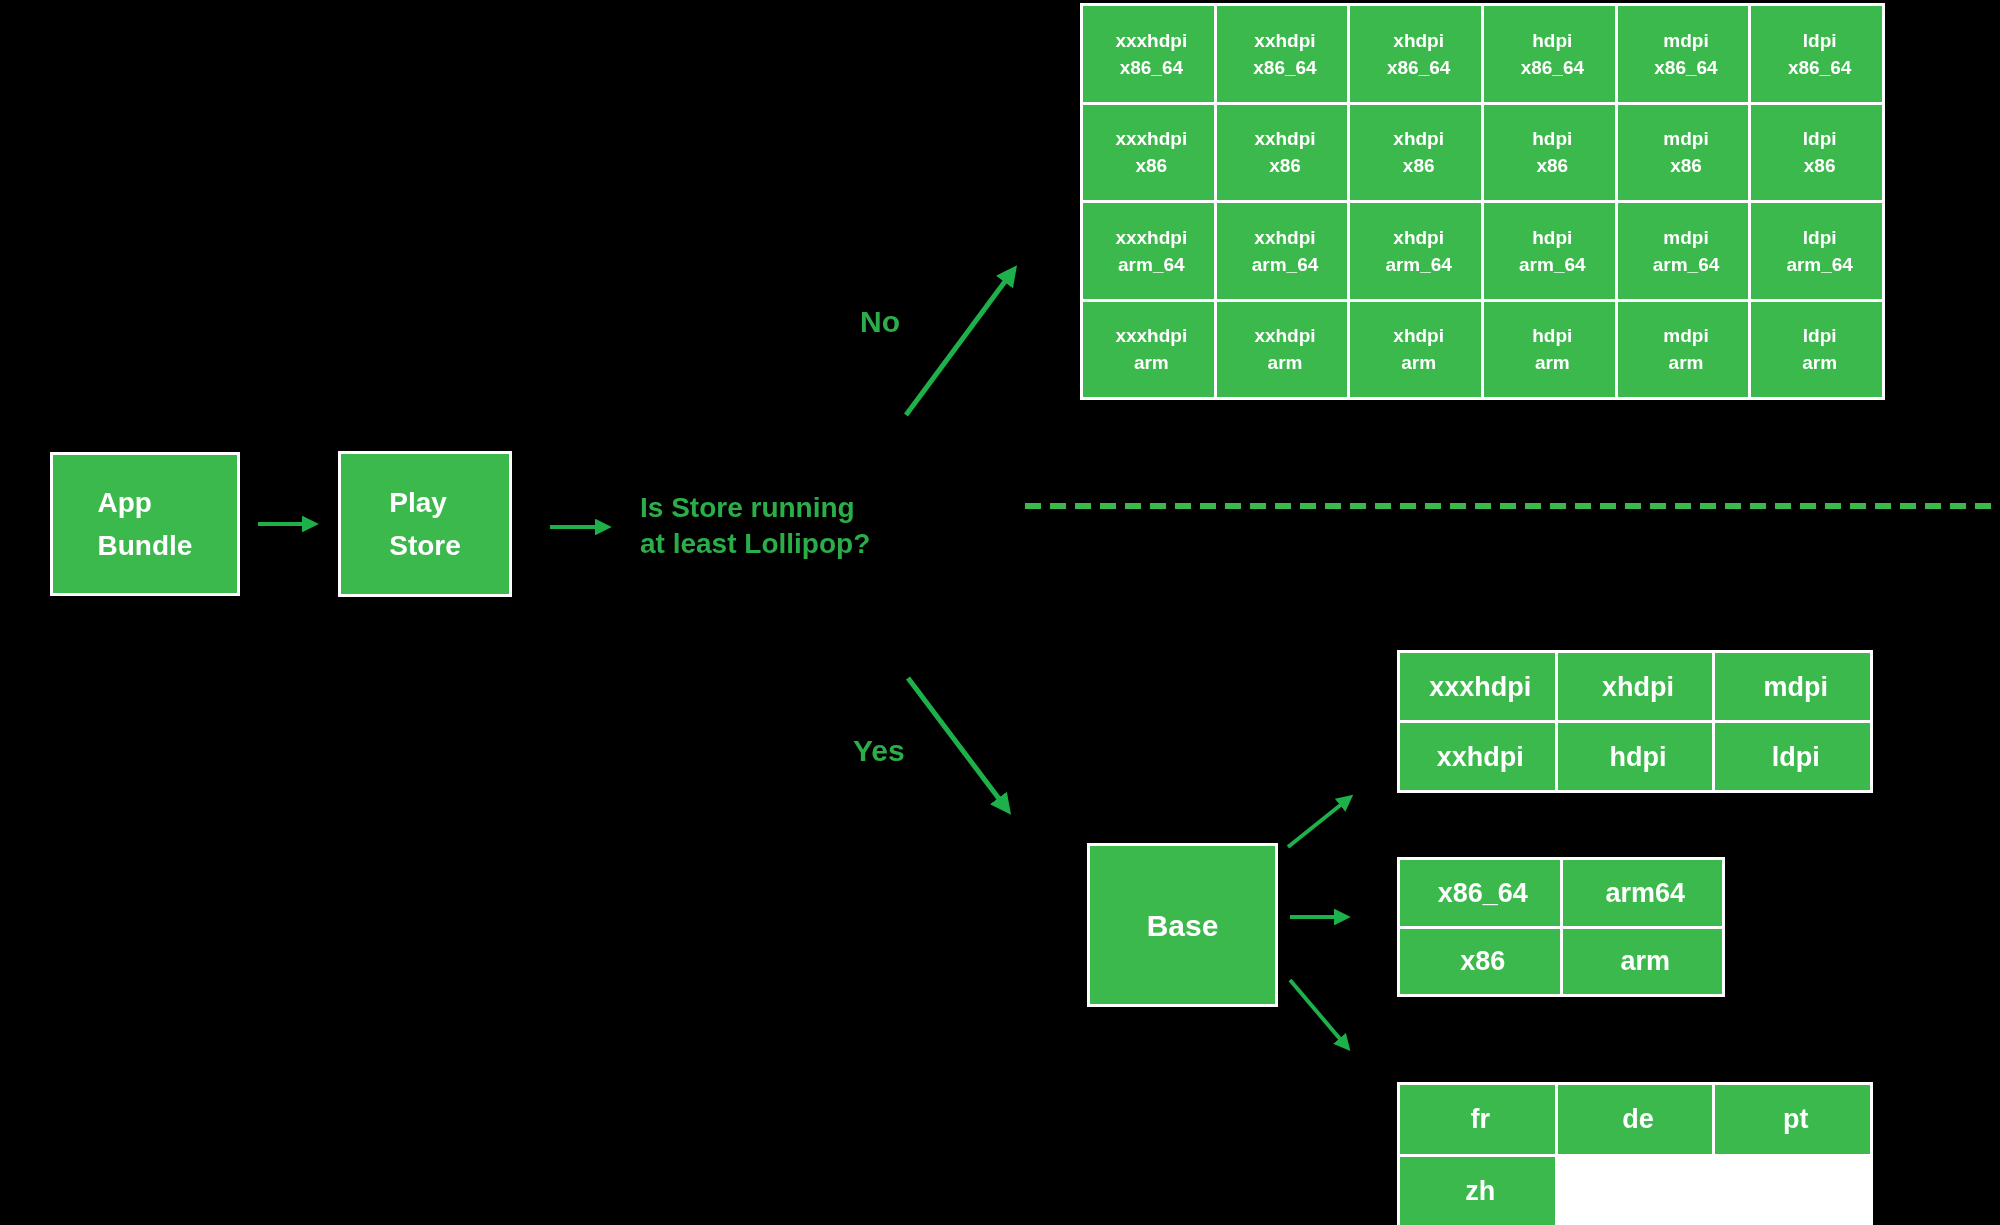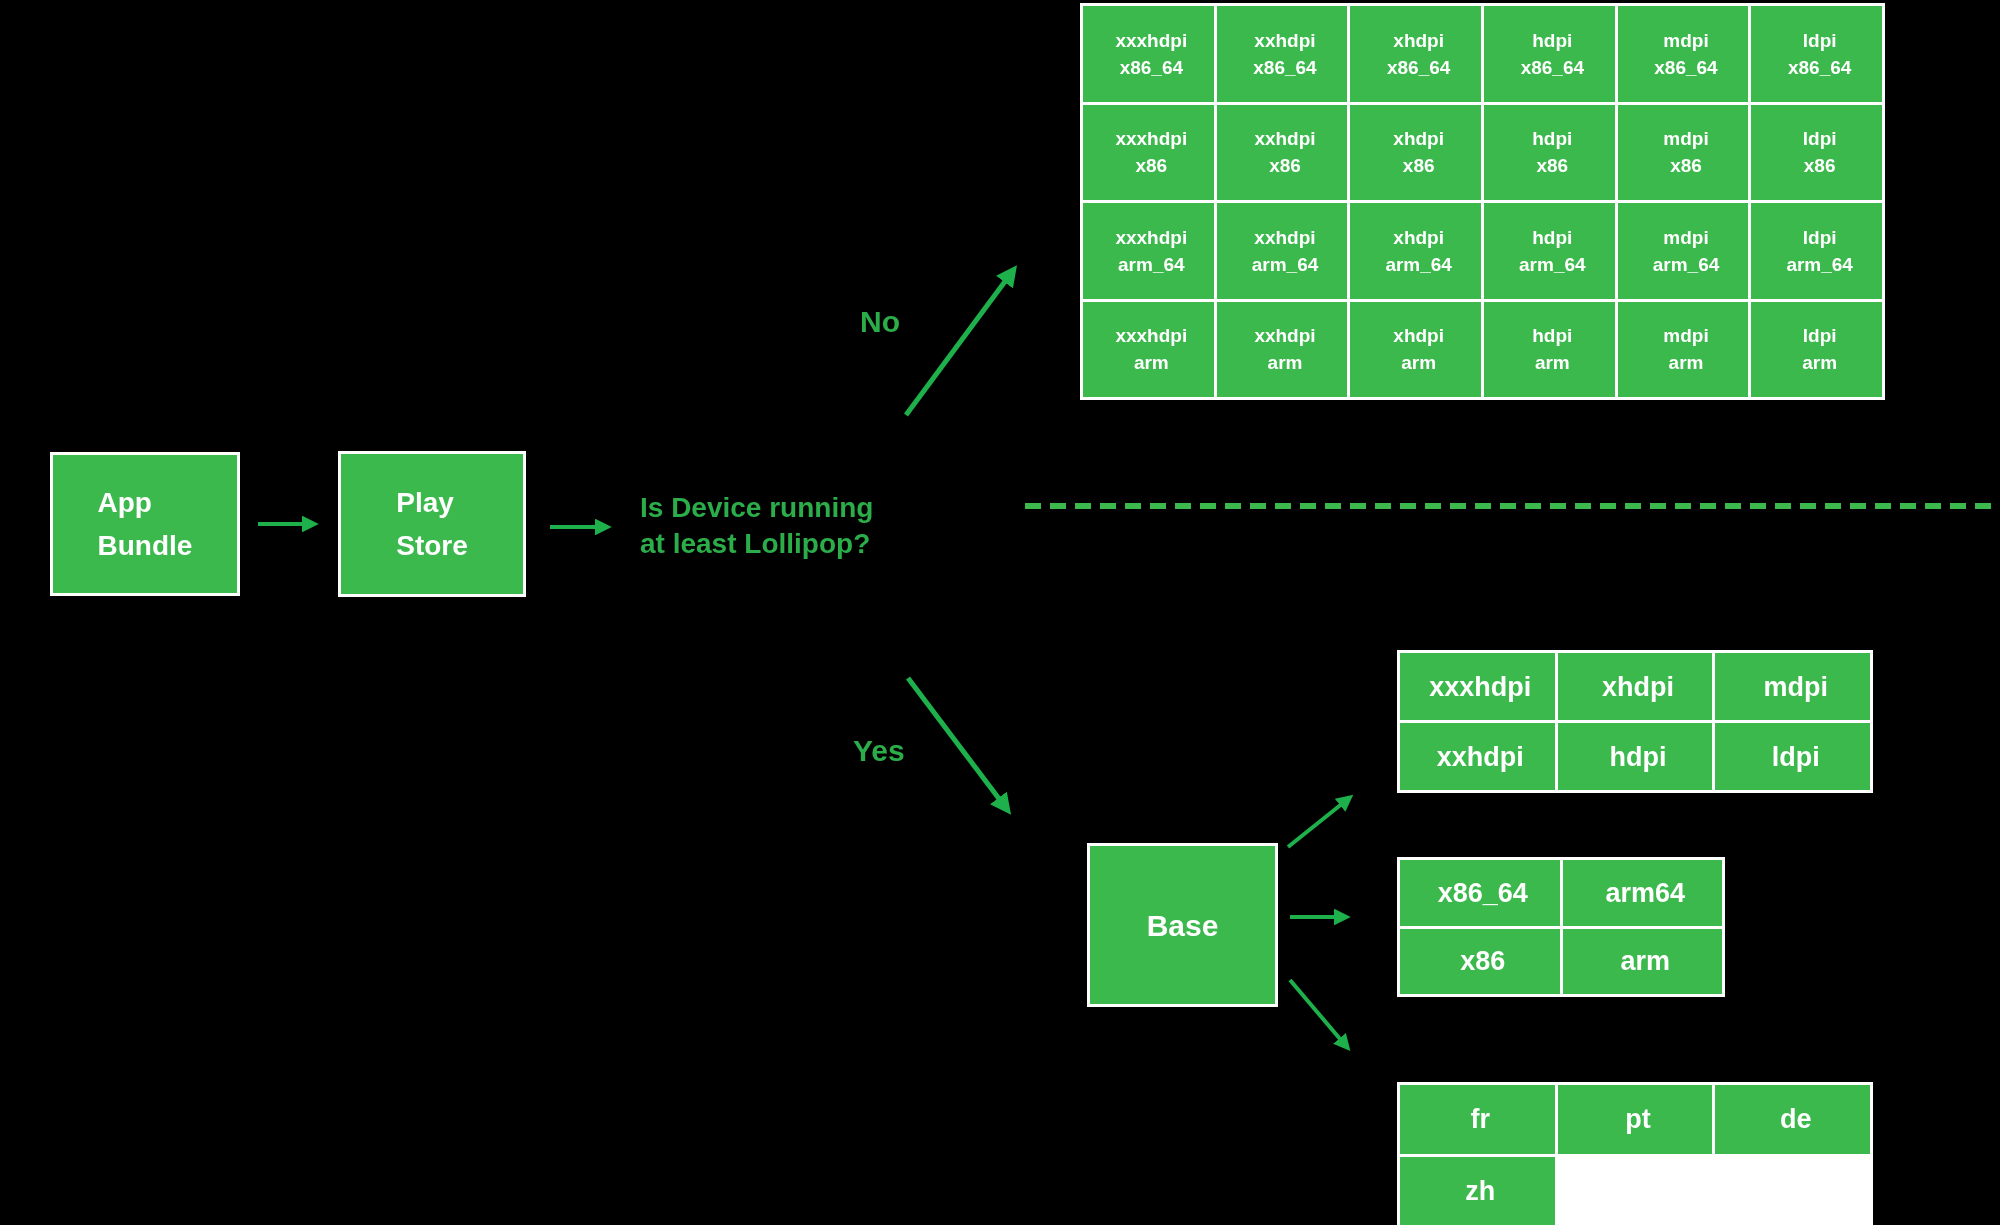--- a/index.html
+++ b/index.html
@@ -101,24 +101,24 @@
     <line class="arrow-line w5" x1="908" y1="678" x2="1006" y2="808" marker-end="url(#ah)"></line>
     <line class="arrow-line w4" x1="1288" y1="847" x2="1348" y2="799" marker-end="url(#ah)"></line>
     <line class="arrow-line w4" x1="1290" y1="917" x2="1344" y2="917" marker-end="url(#ah)"></line>
     <line class="arrow-line w4" x1="1290" y1="980" x2="1346" y2="1046" marker-end="url(#ah)"></line>
     <line class="dashed-line" x1="1025" y1="506" x2="2000" y2="506"></line>
   </svg>
 
   <div class="abs node" style="left:50px; top:452px; width:190px; height:144px;">App
 Bundle</div>
 
-  <div class="abs node" style="left:338px; top:451px; width:188px; height:146px;">Play
+  <div class="abs node" style="left:338px; top:451px; width:174px; height:146px;">Play
 Store</div>
 
-  <div class="abs question" style="left:640px; top:490px; width:250px;">Is Device running
+  <div class="abs question" style="left:640px; top:490px; width:250px;">Is Store running
 at least Lollipop?</div>
 
   <div class="abs green-label" style="left:860px; top:306px;">No</div>
 
   <div class="abs green-label" style="left:853px; top:735px;">Yes</div>
 
   <div class="abs node" style="left:1087px; top:843px; width:191px; height:164px; font-size:30px;">Base</div>
 
   <div class="abs tbl tbl-small cols-6" style="left:1080px; top:3px; width:805px; height:397px;">
       <div class="cell">xxxhdpi
@@ -182,18 +182,18 @@
 
   <div class="abs tbl tbl-big cols-2" style="left:1397px; top:857px; width:328px; height:140px;">
       <div class="cell">x86_64</div>
       <div class="cell">arm64</div>
       <div class="cell">x86</div>
       <div class="cell">arm</div>
     </div>
 
   <div class="abs tbl tbl-big cols-3" style="left:1397px; top:1082px; width:476px; height:146px;">
       <div class="cell">fr</div>
+      <div class="cell">de</div>
       <div class="cell">pt</div>
-      <div class="cell">de</div>
       <div class="cell">zh</div>
     </div>
 
 </div>
 
 </body></html>

